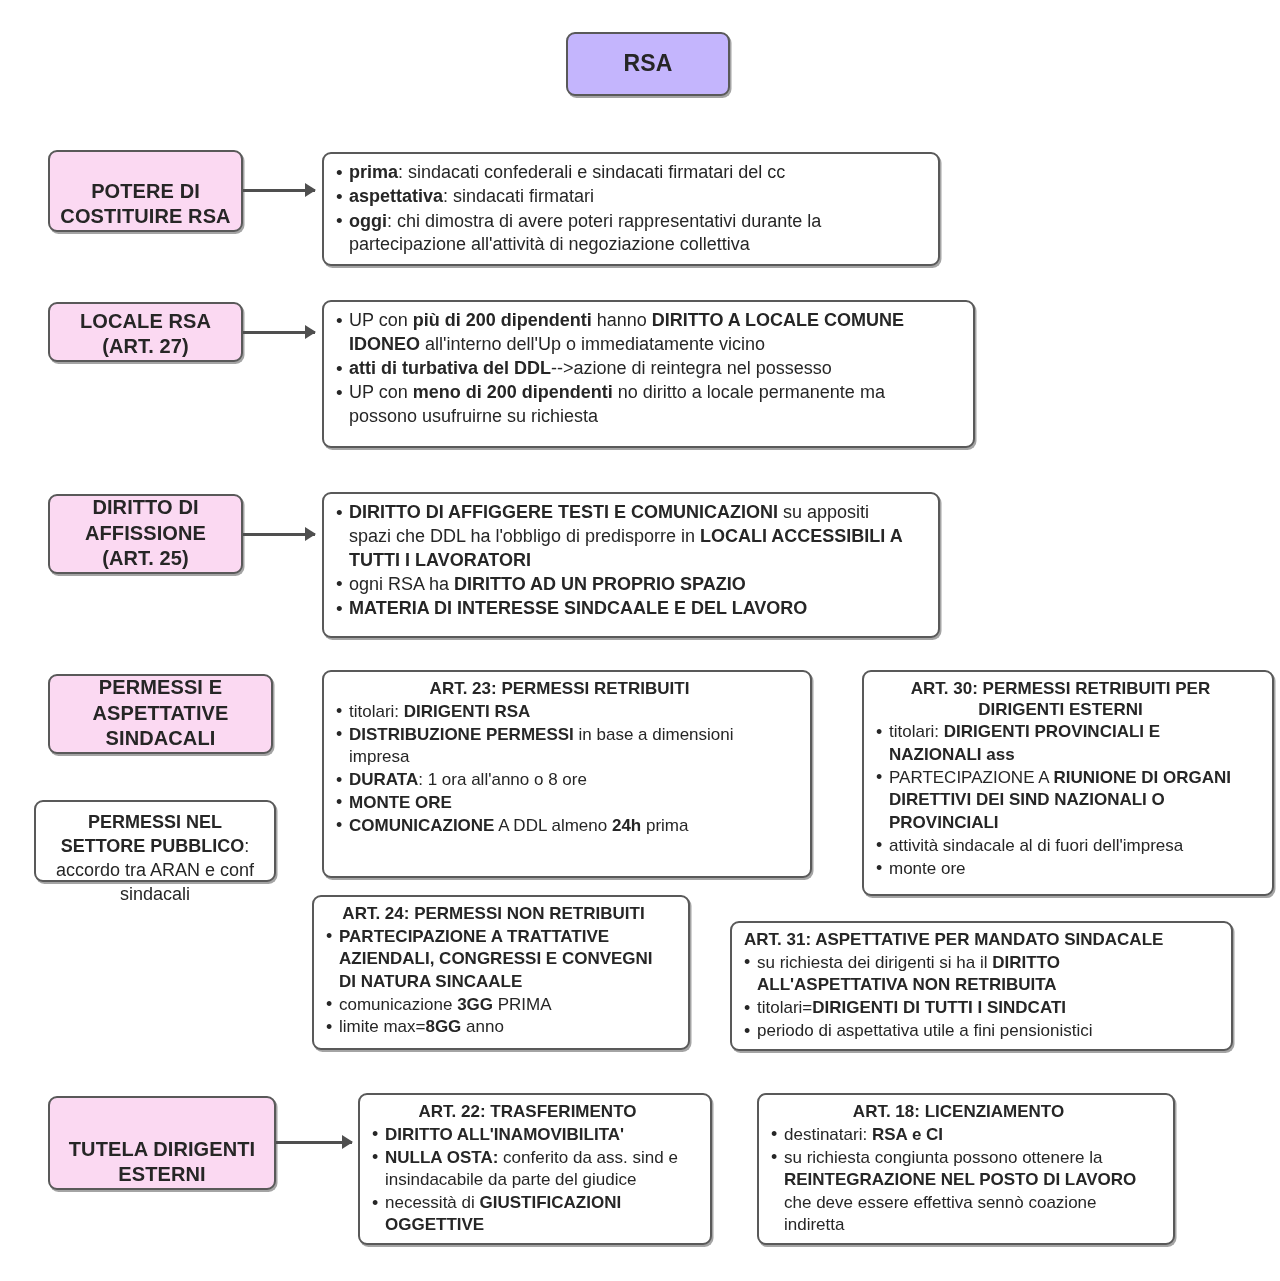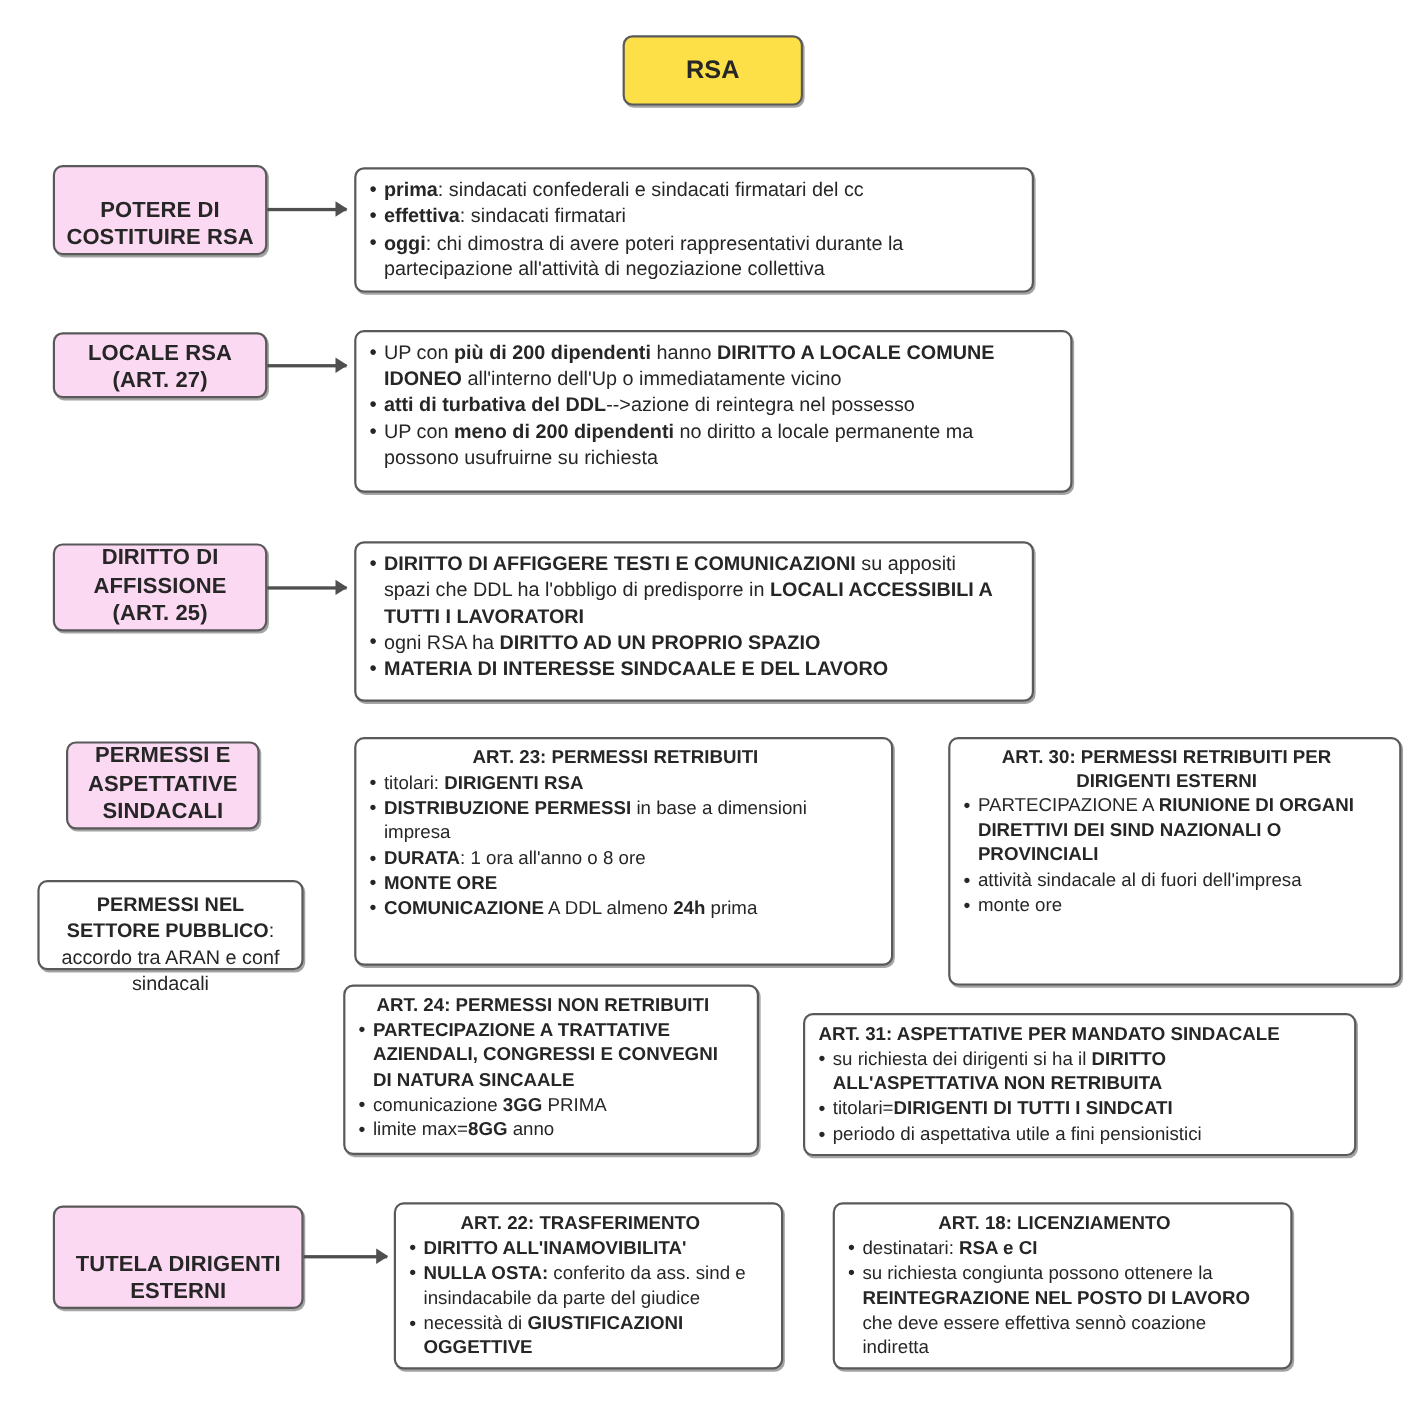--- a/index.html
+++ b/index.html
@@ -23,21 +23,21 @@
   }
   .box {
     position: absolute;
     box-sizing: border-box;
     border: 2.5px solid #595959;
     border-radius: 9px;
     background: #ffffff;
     box-shadow: 1.5px 2px 0 rgba(90,90,90,0.55);
   }
   .pink-strong {
-    background: #fde047;
+    background: #c4b5fd;
   }
   .pink-light {
     background: #fbd9f2;
   }
   
   .label-box {
     display: flex;
     align-items: center;
     justify-content: center;
     text-align: center;
@@ -122,21 +122,21 @@
   <div class="box pink-light label-box label-17" style="left:48px; top:150px; width:195px; height:82px;">
     <span>
       <span>POTERE DI</span><br>
       <span>COSTITUIRE RSA</span>
     </span>
   </div>
   <div class="arrow" style="left:243px; top:189px; width:72px;"></div>
   <div class="box content f18" style="left:322px; top:152px; width:618px; height:114px;">
     <ul class="bl">
       <li><b>prima</b>: sindacati confederali e sindacati firmatari del cc</li>
-      <li><b>effettiva</b>: sindacati firmatari</li>
+      <li><b>aspettativa</b>: sindacati firmatari</li>
       <li><b>oggi</b>: chi dimostra di avere poteri rappresentativi durante la partecipazione all'attività di negoziazione collettiva</li>
     </ul>
   </div>
 
   <div class="box pink-light label-box label-17" style="left:48px; top:302px; width:195px; height:60px;">
     <span>
       <span>LOCALE RSA</span><br>
       <span>(ART. 27)</span>
     </span>
   </div>
@@ -158,21 +158,21 @@
   </div>
   <div class="arrow" style="left:243px; top:533px; width:72px;"></div>
   <div class="box content f18" style="left:322px; top:492px; width:618px; height:146px;">
     <ul class="bl">
       <li><b>DIRITTO DI AFFIGGERE TESTI E COMUNICAZIONI</b> su appositi spazi che DDL ha l'obbligo di predisporre in <b>LOCALI ACCESSIBILI A TUTTI I LAVORATORI</b></li>
       <li>ogni RSA ha <b>DIRITTO AD UN PROPRIO SPAZIO</b></li>
       <li><b>MATERIA DI INTERESSE SINDCAALE E DEL LAVORO</b></li>
     </ul>
   </div>
 
-  <div class="box pink-light label-box label-17" style="left:48px; top:674px; width:176px; height:80px;margin-left:12px;">
+  <div class="box pink-light label-box label-17" style="left:48px; top:674px; width:225px; height:80px;">
     <span>
       <span>PERMESSI E</span><br>
       <span>ASPETTATIVE</span><br>
       <span>SINDACALI</span>
     </span>
   </div>
 
   <div class="box plain-center" style="left:34px; top:800px; width:242px; height:82px;">
     <div><b>PERMESSI NEL SETTORE PUBBLICO</b>: accordo tra ARAN e conf sindacali</div>
   </div>
@@ -184,20 +184,21 @@
       <li><b>DISTRIBUZIONE PERMESSI</b> in base a dimensioni impresa</li>
       <li><b>DURATA</b>: 1 ora all'anno o 8 ore</li>
       <li><b>MONTE ORE</b></li>
       <li><b>COMUNICAZIONE</b> A DDL almeno <b>24h</b> prima</li>
     </ul>
   </div>
 
   <div class="box content" style="left:862px; top:670px; width:412px; height:226px;">
     <div class="chead">ART. 30: PERMESSI RETRIBUITI PER DIRIGENTI ESTERNI</div>
     <ul class="bl f17">
+      <li>titolari: <b>DIRIGENTI PROVINCIALI E NAZIONALI ass</b></li>
       <li>PARTECIPAZIONE A <b>RIUNIONE DI ORGANI DIRETTIVI DEI SIND NAZIONALI O PROVINCIALI</b></li>
       <li>attività sindacale al di fuori dell'impresa</li>
       <li>monte ore</li>
     </ul>
   </div>
 
   <div class="box content" style="left:312px; top:895px; width:378px; height:155px;">
     <div class="chead">ART. 24: PERMESSI NON RETRIBUITI</div>
     <ul class="bl f17">
       <li><b>PARTECIPAZIONE A TRATTATIVE AZIENDALI, CONGRESSI E CONVEGNI DI NATURA SINCAALE</b></li>

